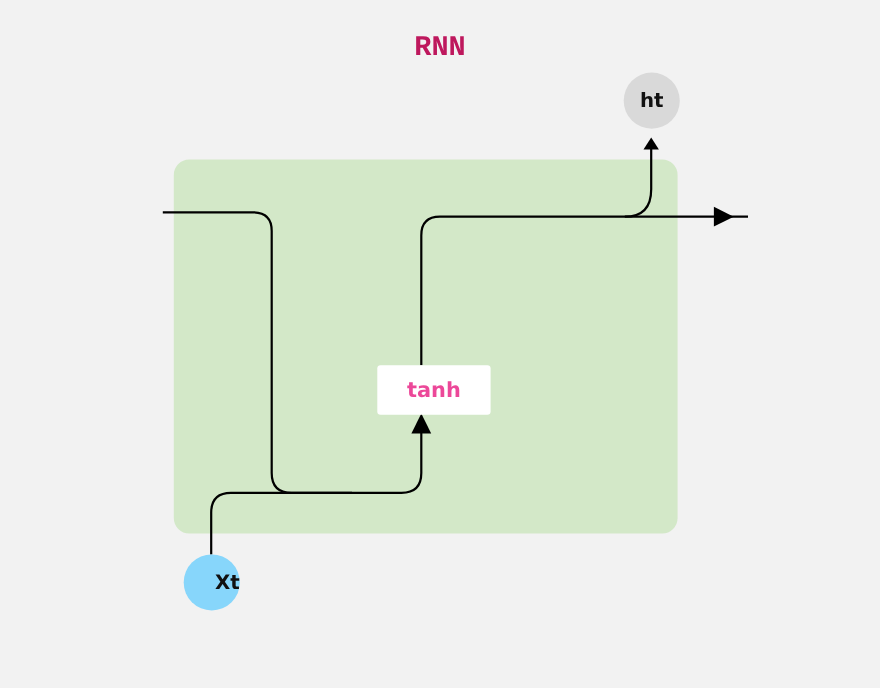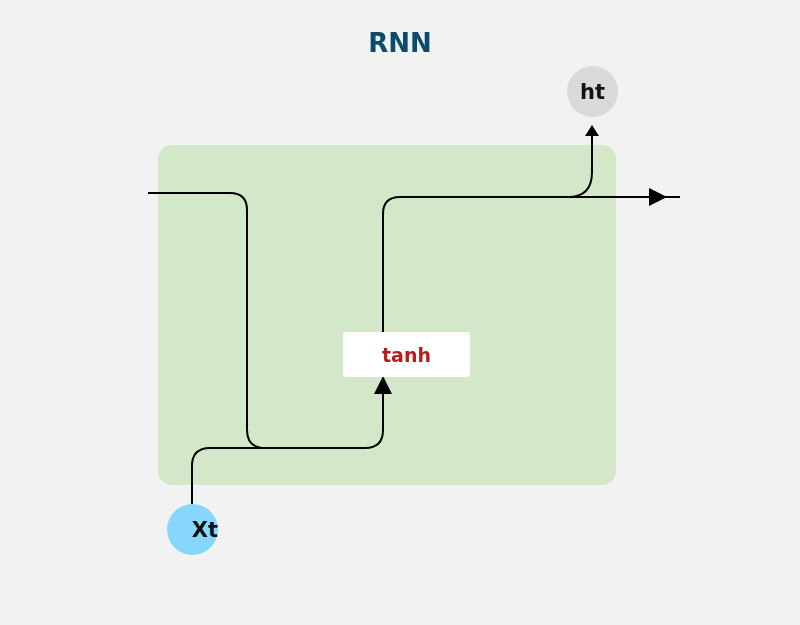--- a/index.html
+++ b/index.html
@@ -1,27 +1,27 @@
 <!DOCTYPE html>
 <html><head>
 <meta charset="utf-8">
 <style>
   html, body { margin:0; padding:0; }
   body { width:800px; height:625px; background:#f2f2f2; position:relative; overflow:hidden;
          font-family:"DejaVu Sans", "Liberation Sans", sans-serif; }
   .title { position:absolute; left:0; top:28px; width:800px; text-align:center;
-           font-size:26px; font-weight:bold; color:#0c4a6e; }
+           font-size:26px; font-weight:bold; color:#be185d;font-family:Liberation Mono, monospace; }
   .cell { position:absolute; left:158px; top:145px; width:458px; height:340px;
           background:#d3e8c8; border-radius:14px; }
   svg.wires { position:absolute; left:0; top:0; }
-  .gate { position:absolute; left:343px; top:332px; width:127px; height:45px; background:#fff;
+  .gate { position:absolute; left:343px; top:332px; width:103px; height:45px; background:#fff;
           border-radius:3px; display:flex; align-items:center; justify-content:center;
-          font-weight:bold; font-size:19px; color:#b91c1c; }
+          font-weight:bold; font-size:19px; color:#ec4899; }
   .node { position:absolute; border-radius:50%; display:flex; align-items:center; justify-content:center;
-          font-weight:bold; font-size:21px; color:#111; }
+          font-weight:bold; font-size:18px; color:#111; }
   .node.ht { left:567px; top:66px; width:51px; height:51px; background:#d9d9d9; }
   .node.xt { left:167px; top:504px; width:51px; height:51px; background:#87d6fb;justify-content:flex-end; }
 </style>
 </head>
 <body>
 
 <div class="title">RNN</div>
 
 <div class="cell"></div>
 

